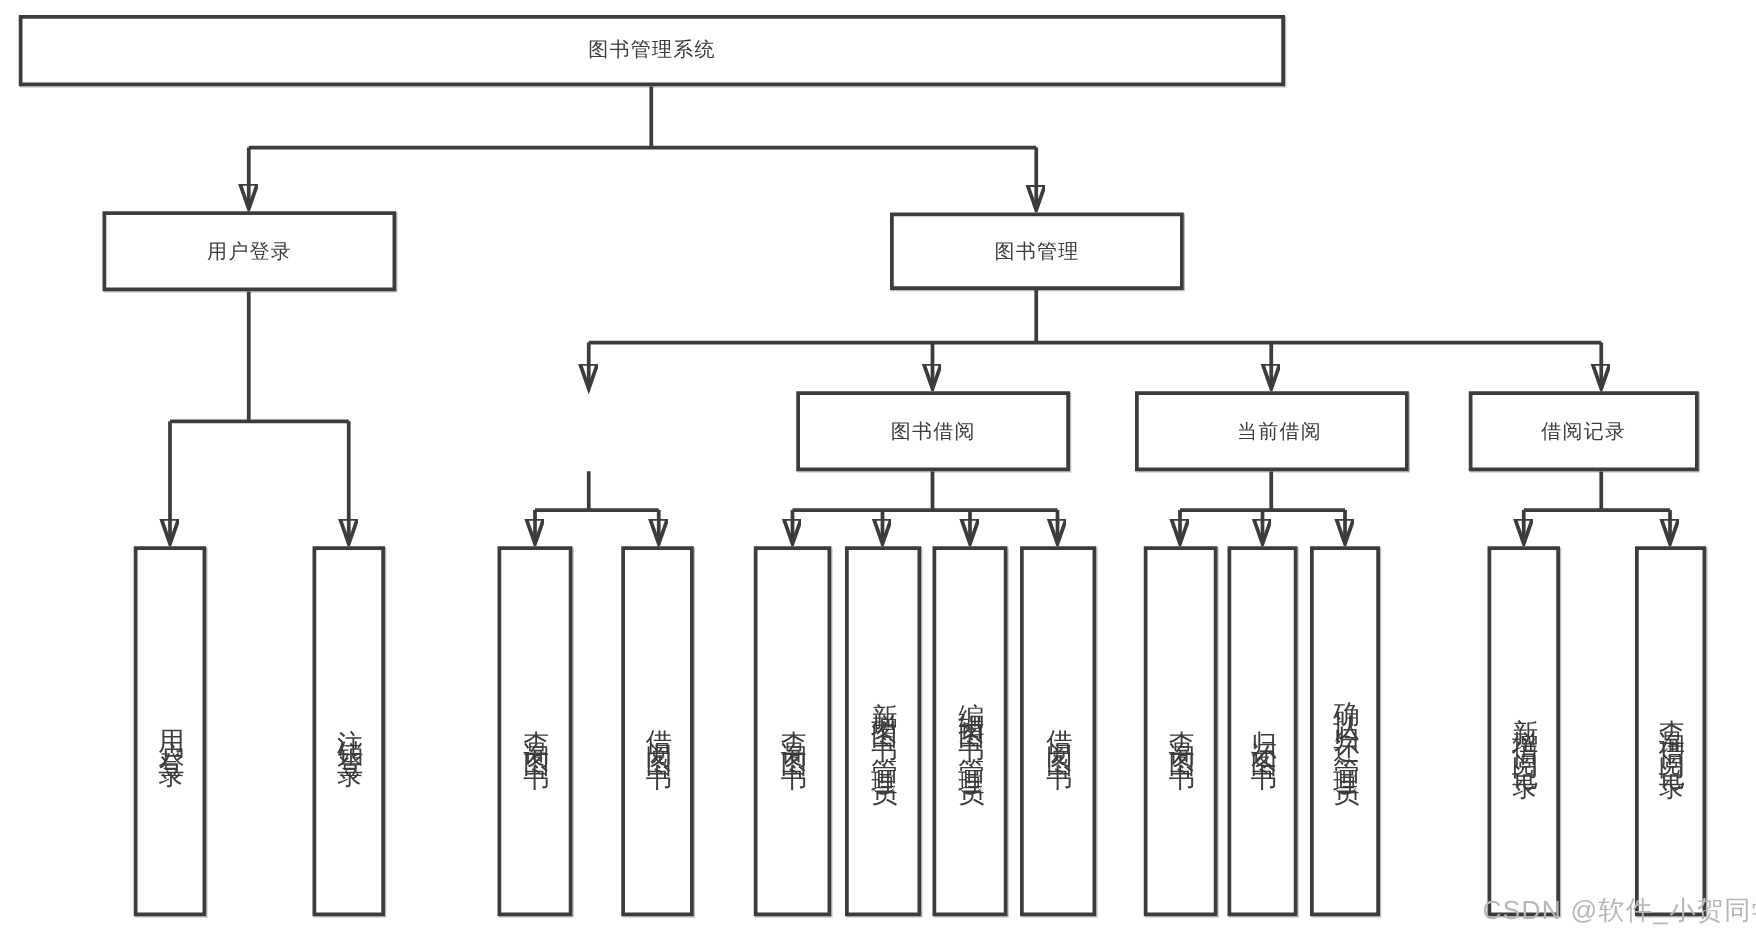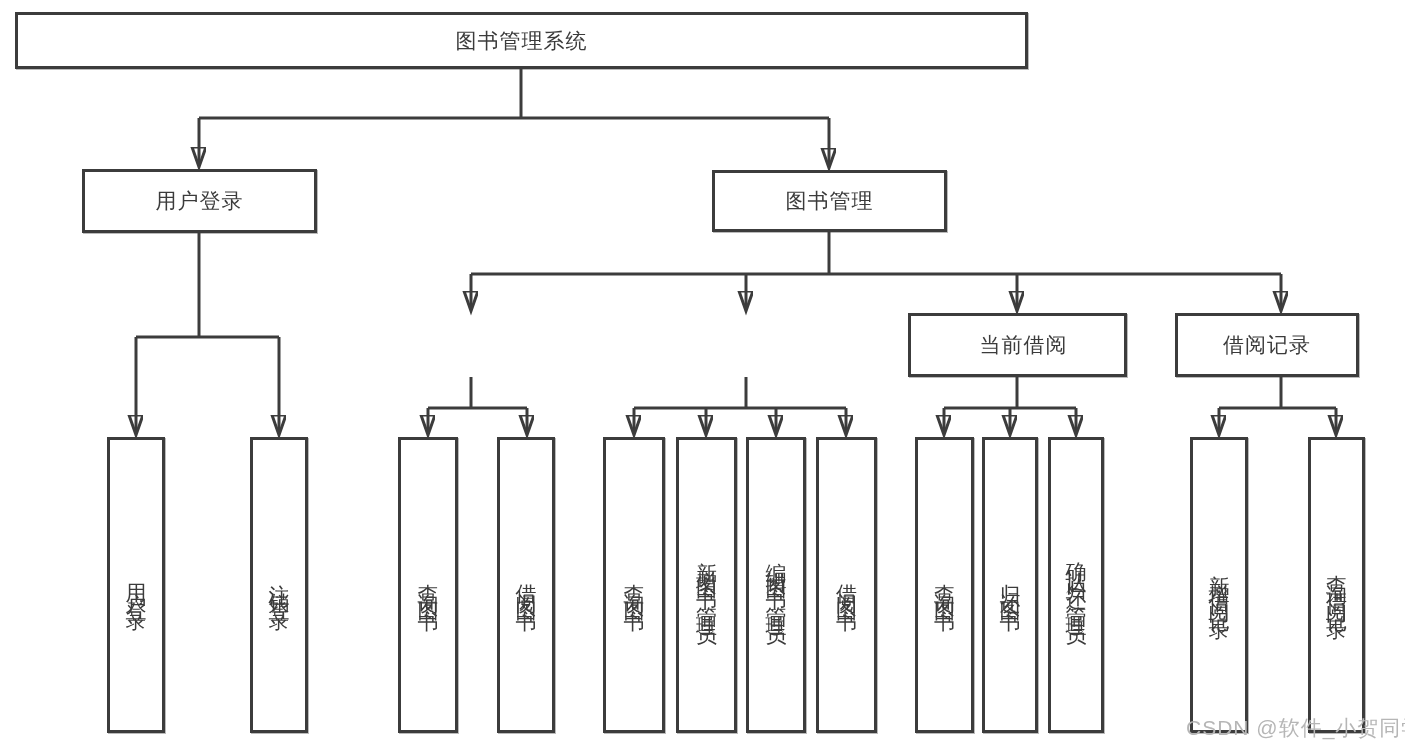--- a/index.html
+++ b/index.html
@@ -26,21 +26,21 @@
     position: absolute;
     box-sizing: border-box;
     border: 3px solid #3c3c3c;
     background: #ffffff;
     display: flex;
     align-items: center;
     justify-content: center;
     color: #3b3b3b;
     box-shadow: 1px 1px 0 rgba(60,60,60,0.35);
   }
-  .hlabel { font-size: 21px; letter-spacing: 1px; white-space: nowrap; }
+  .hlabel { font-size: 16px; letter-spacing: 1px; white-space: nowrap; }
   .vtext {
     writing-mode: vertical-rl;
     text-orientation: mixed;
     font-size: 21px;
     line-height: 1.05;
     letter-spacing: 9px;
     white-space: nowrap;
   }
   .watermark {
     position: absolute;
@@ -135,20 +135,23 @@
     <span class="hlabel">图书管理系统</span>
   </div>
 
   <div class="box n-login">
     <span class="hlabel">用户登录</span>
   </div>
   <div class="box n-mgmt">
     <span class="hlabel">图书管理</span>
   </div>
 
+  <div class="box n-borrow">
+    <span class="hlabel">图书借阅</span>
+  </div>
   <div class="box n-cur">
     <span class="hlabel">当前借阅</span>
   </div>
   <div class="box n-rec">
     <span class="hlabel">借阅记录</span>
   </div>
 
   <div class="box leaf l-a1">
     <span class="vtext">用户登录</span>
   </div>

